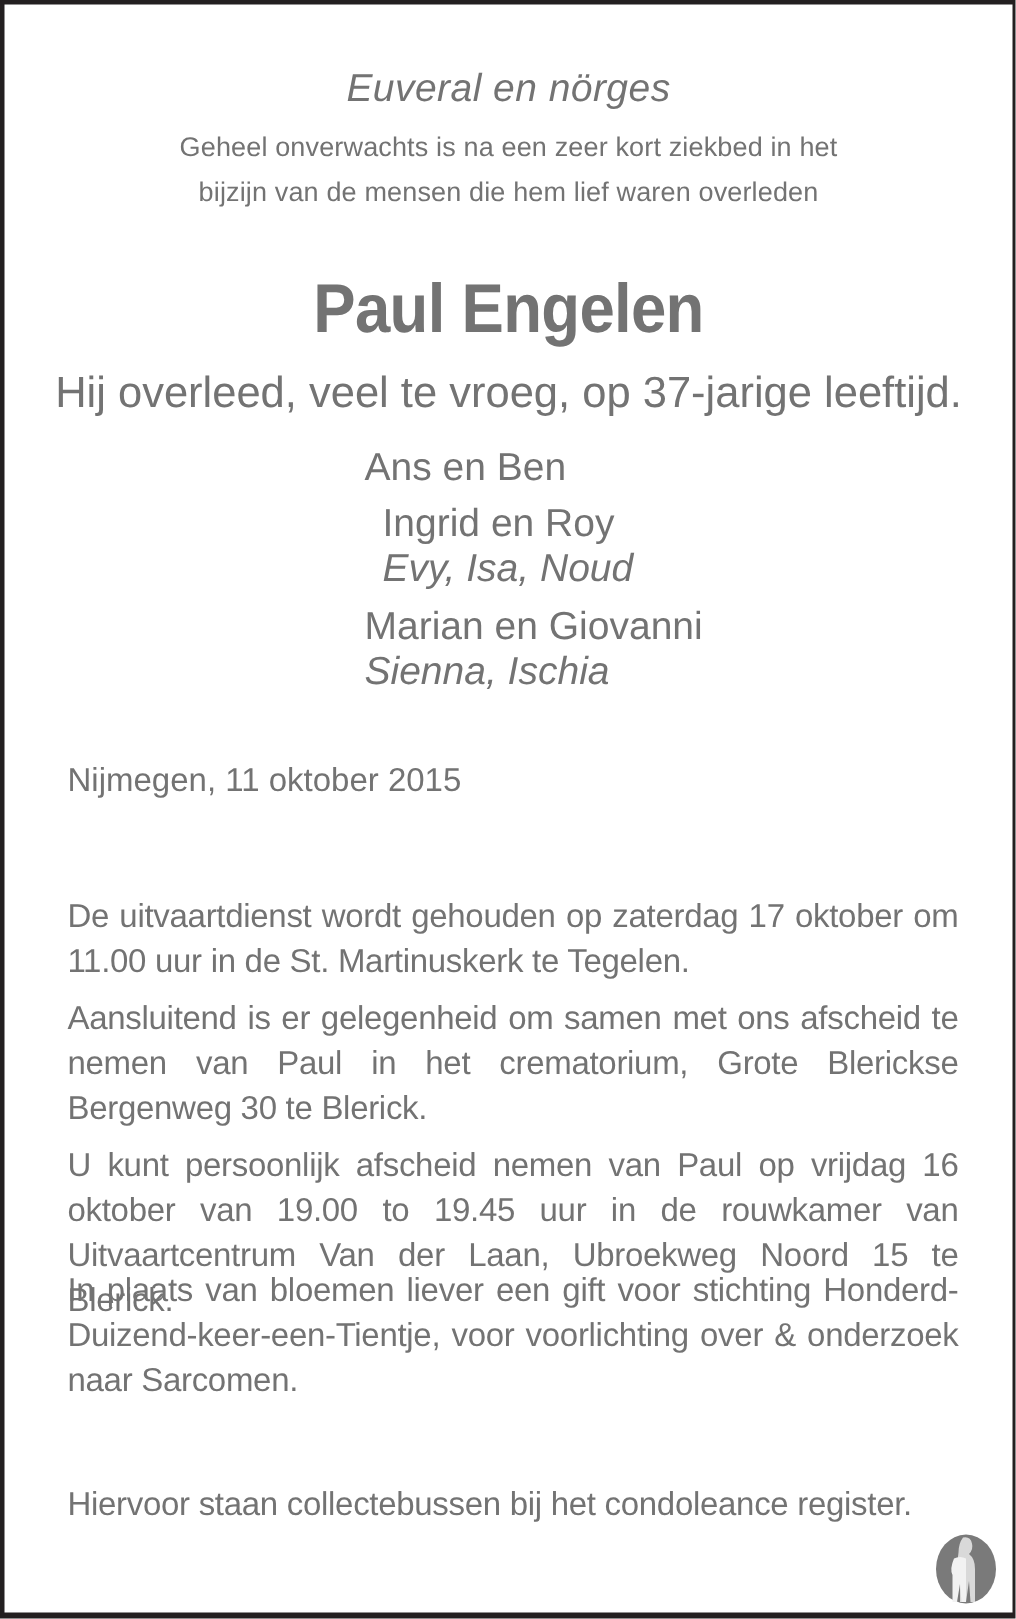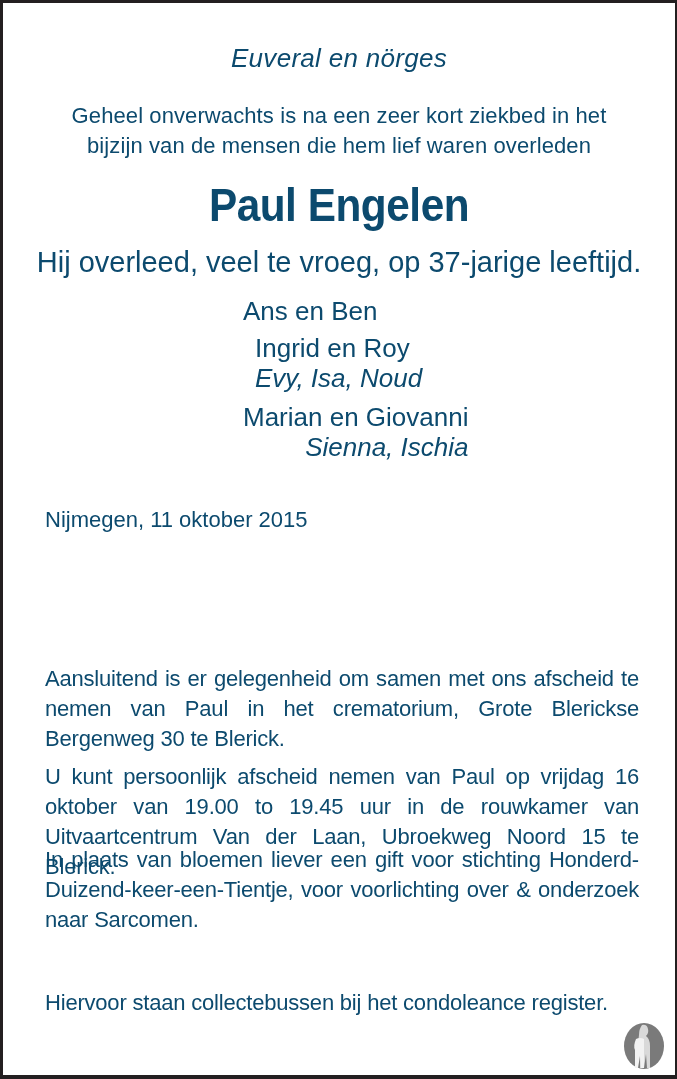--- a/index.html
+++ b/index.html
@@ -6,34 +6,34 @@
   body { width: 677px; height: 1079px; overflow: hidden; }
   .card {
     position: absolute; left: 0; top: 0;
     width: 677px; height: 1079px;
     box-sizing: border-box;
     border-top: 3px solid #231f20;
     border-left: 3px solid #231f20;
     border-right: 2px solid #231f20;
     border-bottom: 4px solid #231f20;
     background: #ffffff;
-    color: #0c4a6e;
+    color: #737373;
     font-family: "DejaVu Sans", sans-serif;
   }
   .abs { position: absolute; white-space: nowrap; }
   .center { left: 0; right: 0; text-align: center; }
   .motto { top: 40px; font-size: 26px; font-style: italic; font-weight: 300; letter-spacing: 0.3px; font-family: "Liberation Sans", sans-serif; }
-  .intro { top: 98px; font-size: 22px; line-height: 30px; font-family: "Liberation Sans", sans-serif; letter-spacing: 0.1px; }
+  .intro { top: 80px; font-size: 18px; line-height: 30px; font-family: "Liberation Sans", sans-serif; letter-spacing: 0.1px; }
   .name { top: 175px; font-size: 46px; font-weight: bold; font-family: "Liberation Sans", sans-serif; letter-spacing: -0.5px; transform: scaleX(0.92); }
   .age { top: 243px; font-size: 29px; font-family: "Liberation Sans", sans-serif; }
   .family { left: 240px; font-size: 26px; line-height: 30px; font-family: "Liberation Sans", sans-serif; }
   .family .kids { font-style: italic; }
   .f1 { top: 293px; }
   .f2 { top: 330px; margin-left: 12px; }
-  .f3 { top: 399px; text-align: right; }
+  .f3 { top: 399px; }
   .place { left: 42px; top: 502px; font-size: 22px; line-height: 30px; font-family: "Liberation Sans", sans-serif; }
   .para {
     position: absolute; left: 42px; width: 594px;
     font-size: 22px; line-height: 30px;
     text-align: justify; text-align-last: left;
     font-family: "Liberation Sans", sans-serif;
     letter-spacing: -0.2px;
   }
   .p1 { top: 593px; }
   .p2 { top: 661px; }
@@ -67,20 +67,21 @@
   </div>
   <div class="abs family f3">
     <div>Marian en Giovanni</div>
     <div class="kids">Sienna, Ischia</div>
   </div>
 
   <div class="abs place">
     <div>Nijmegen, 11 oktober 2015</div>
   </div>
 
+  <div class="para p1">De uitvaartdienst wordt gehouden op zaterdag 17 oktober om 11.00 uur in de St. Martinuskerk te Tegelen.</div>
   <div class="para p2">Aansluitend is er gelegenheid om samen met ons afscheid te nemen van Paul in het crematorium, Grote Blerickse Bergenweg 30 te Blerick.</div>
   <div class="para p3">U kunt persoonlijk afscheid nemen van Paul op vrijdag 16 oktober van 19.00 to 19.45 uur in de rouwkamer van Uitvaartcentrum Van der Laan, Ubroekweg Noord 15 te Blerick.</div>
   <div class="para p4">In plaats van bloemen liever een gift voor stichting Honderd-Duizend-keer-een-Tientje, voor voorlichting over &amp; onderzoek naar Sarcomen.</div>
   <div class="para p5">Hiervoor staan collectebussen bij het condoleance register.</div>
 
   <div class="logo">
     <svg width="48" height="50" viewBox="0 0 48 50">
       <ellipse cx="24" cy="25" rx="20" ry="23" fill="#7a7a7a"></ellipse>
       <path d="M22 4 q5 -1 6 4 q1 4 -2 7 q4 3 4 10 l0 22 l-3 0 l-1 -14 l-2 14 l-4 0 l0 -20 q-3 1 -5 -1 q2 -3 4 -4 q-1 -4 0 -8 q0 -6 3 -10z" fill="#d9d9d9"></path>
       <path d="M16 18 q4 -2 8 0 l0 29 l-3 0 l-1 -12 l-2 12 l-3 0 l0 -18 q-2 -4 1 -11z" fill="#f2f2f2"></path>

